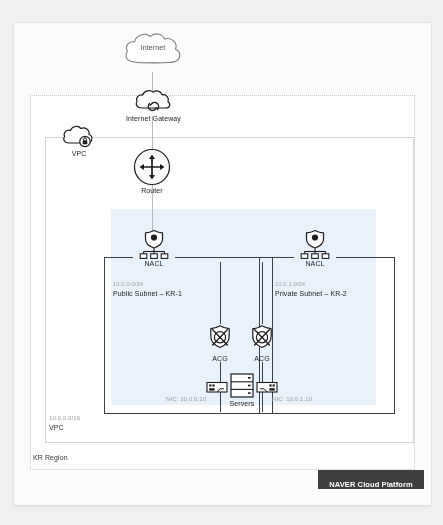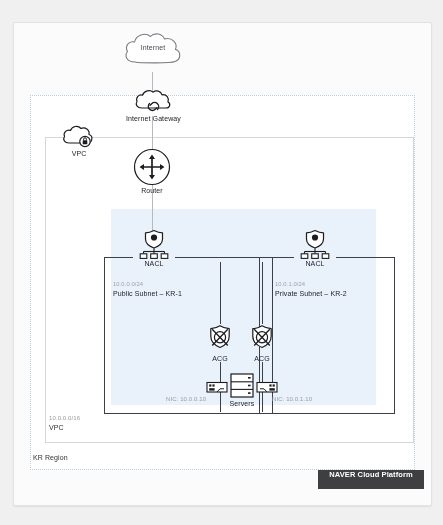--- a/index.html
+++ b/index.html
@@ -85,21 +85,21 @@
 
   
   .nic-label{
     position:absolute;font-size:6px;color:#9a9aa0;letter-spacing:.1px;white-space:nowrap;
   }
 
   
   .badge{
     position:absolute;left:318px;top:470px;width:106px;height:19px;
     background:#3f3f42;
-    display:flex;align-items:flex-start;justify-content:center;
+    display:flex;align-items:flex-end;justify-content:center;
   }
   .badge span{
     font-size:7.5px;color:#ffffff;font-weight:bold;letter-spacing:.1px;
   }
 </style>
 </head>
 <body>
 
 <div id="stage">
 

